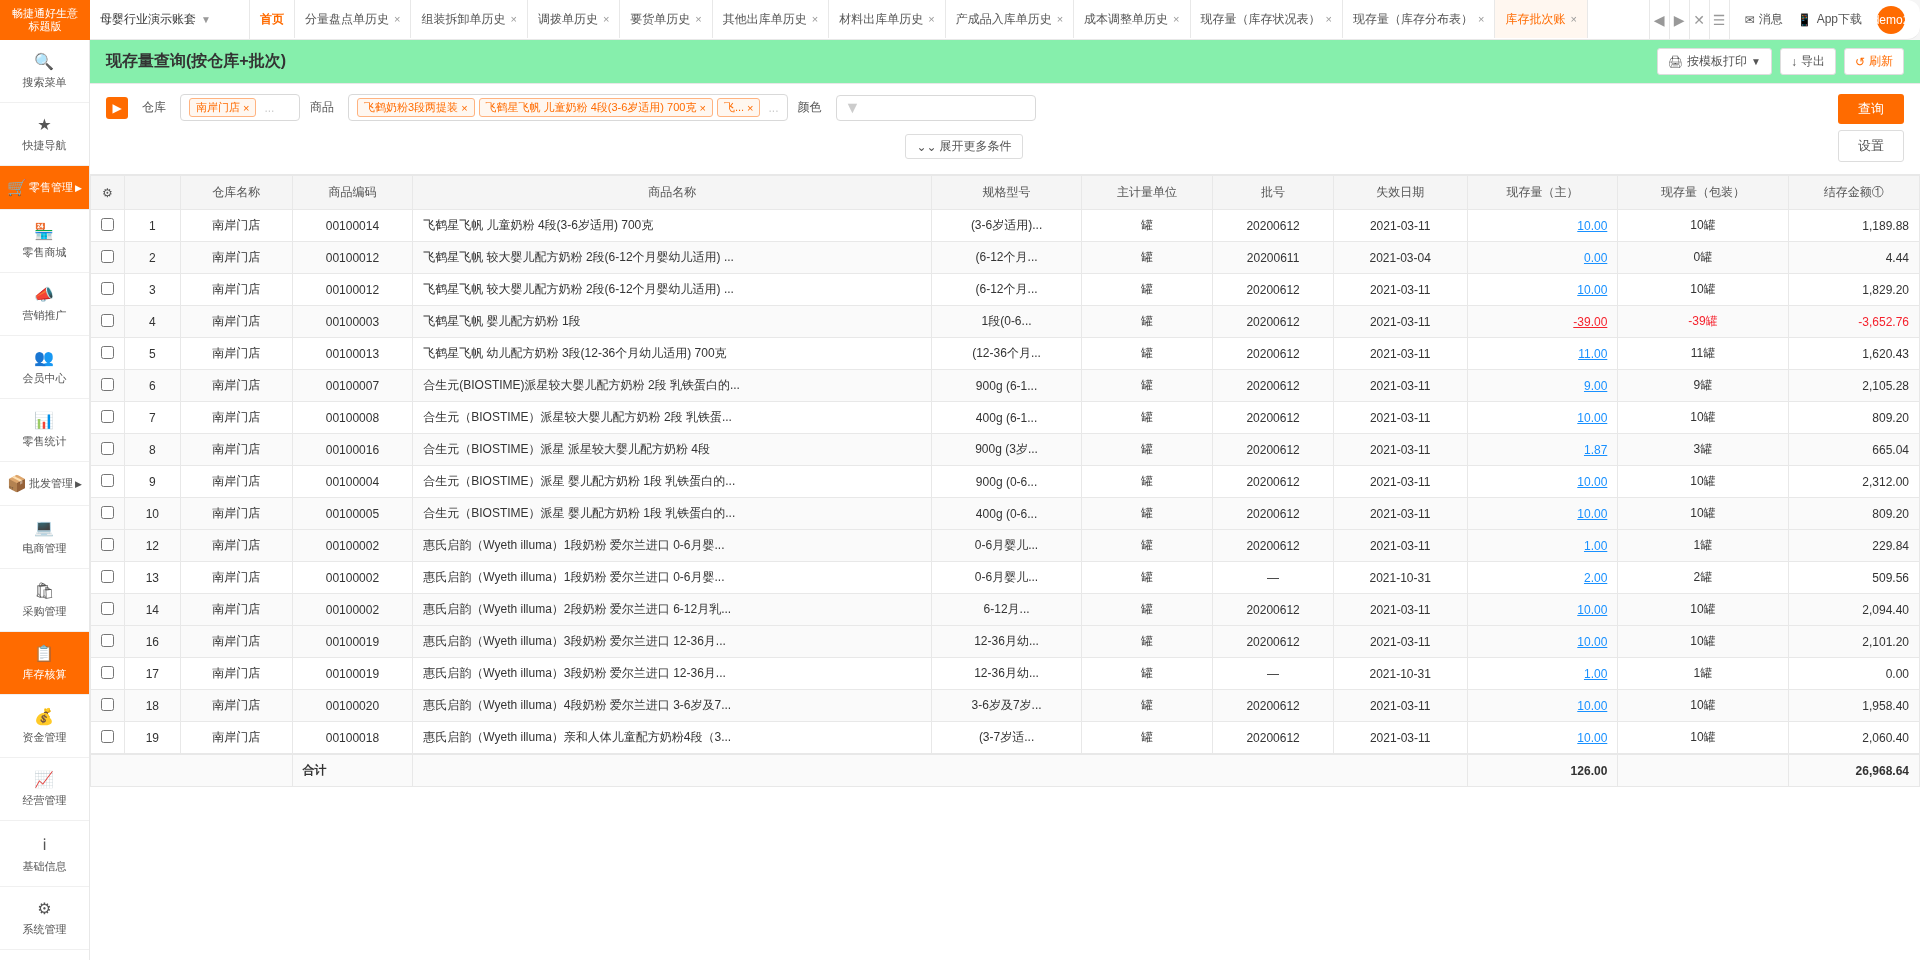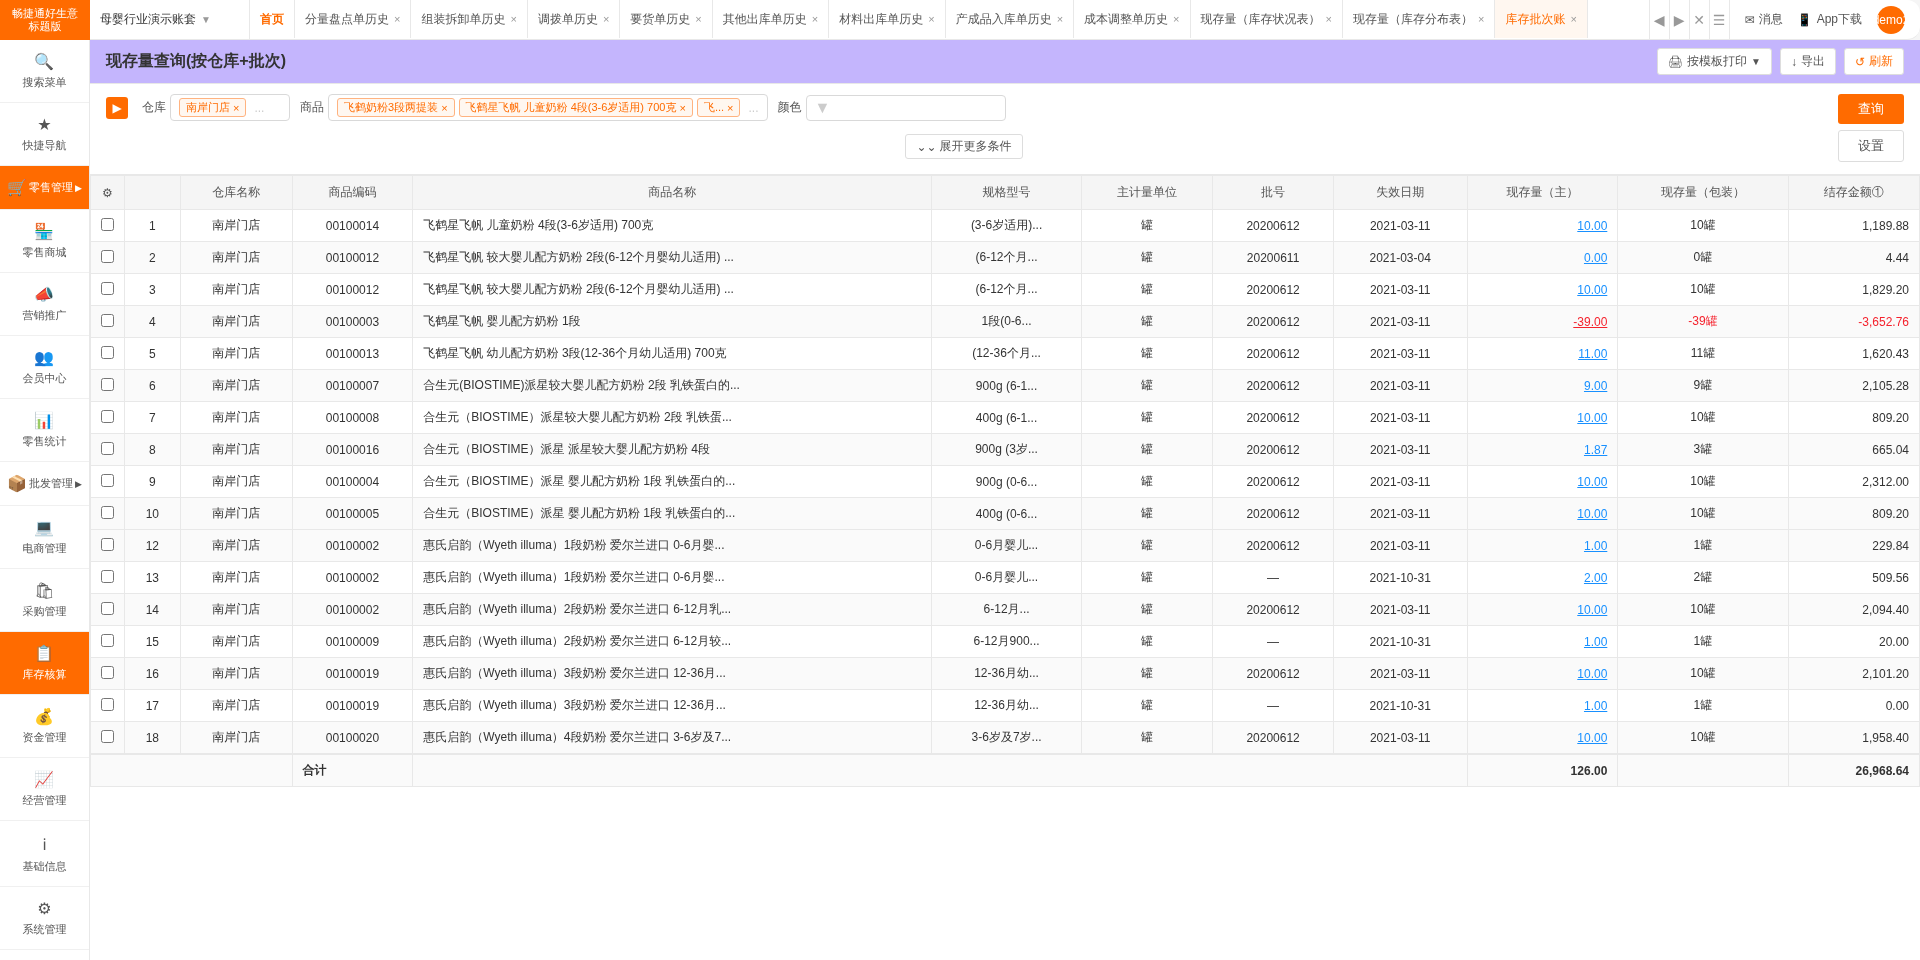--- a/index.html
+++ b/index.html
@@ -21,31 +21,31 @@
     .main-layout { display: flex; height: calc(960px - 40px); }
     .sidebar { width: 90px; background: #fff; border-right: 1px solid #e8e8e8; display: flex; flex-direction: column; }
     .sidebar-item { display: flex; flex-direction: column; align-items: center; justify-content: center; padding: 12px 0; cursor: pointer; color: #555; font-size: 11px; gap: 4px; border-bottom: 1px solid #f0f0f0; }
     .sidebar-item.active { background: #ff6b00; color: #fff; }
     .sidebar-icon { font-size: 16px; }
 
     
     .content-area { flex: 1; display: flex; flex-direction: column; background: #f0f2f5; overflow: hidden; }
 
     
-    .page-header { background: #c4b5fd; padding: 8px 16px; display: flex; align-items: center; justify-content: space-between; border-bottom: 1px solid #e8e8e8; }
+    .page-header { background: #86efac; padding: 8px 16px; display: flex; align-items: center; justify-content: space-between; border-bottom: 1px solid #e8e8e8; }
     .page-title { font-size: 16px; font-weight: bold; color: #333; }
     .header-actions { display: flex; align-items: center; gap: 8px; }
     .btn-print { display: flex; align-items: center; gap: 4px; border: 1px solid #ddd; background: #fff; padding: 4px 10px; border-radius: 3px; cursor: pointer; font-size: 12px; color: #555; }
     .btn-export { display: flex; align-items: center; gap: 4px; border: 1px solid #ddd; background: #fff; padding: 4px 10px; border-radius: 3px; cursor: pointer; font-size: 12px; color: #555; }
     .btn-refresh { display: flex; align-items: center; gap: 4px; border: 1px solid #ddd; background: #fff; padding: 4px 10px; border-radius: 3px; cursor: pointer; font-size: 12px; color: #ff6b00; }
 
     
     .filter-area { background: #fff; padding: 10px 16px; border-bottom: 1px solid #e8e8e8; }
     .filter-row { display: flex; align-items: center; gap: 10px; flex-wrap: wrap; }
-    .filter-item { display: flex; align-items: center; gap: 4px; }
+    .filter-item { display: flex; align-items: center; gap: 14px; }
     .filter-label { font-size: 12px; color: #555; white-space: nowrap; }
     .filter-tag-container { display: flex; align-items: center; gap: 4px; border: 1px solid #d9d9d9; border-radius: 4px; padding: 3px 8px; min-width: 120px; background: #fff; }
     .filter-tag { background: #fff7f0; border: 1px solid #ffb380; border-radius: 3px; padding: 1px 6px; font-size: 11px; color: #ff6b00; display: flex; align-items: center; gap: 3px; }
     .filter-tag .remove { cursor: pointer; color: #ff6b00; }
     .filter-expand { display: flex; align-items: center; justify-content: center; padding: 5px; }
     .expand-btn { display: flex; align-items: center; gap: 3px; font-size: 12px; color: #555; cursor: pointer; border: 1px solid #ddd; border-radius: 3px; padding: 3px 10px; background: #fff; }
     .btn-query { background: #ff6b00; color: #fff; border: none; padding: 6px 20px; border-radius: 3px; cursor: pointer; font-size: 13px; }
     .btn-settings { background: #fff; color: #555; border: 1px solid #ddd; padding: 6px 14px; border-radius: 3px; cursor: pointer; font-size: 13px; }
 
     
@@ -502,34 +502,20 @@
       <td>00100002</td>
       <td class="td-left" style="max-width:320px;overflow:hidden;text-overflow:ellipsis;">惠氏启韵（Wyeth illuma）2段奶粉 爱尔兰进口 6-12月乳...</td>
       <td>6-12月...</td>
       <td>罐</td>
       <td>20200612</td>
       <td>2021-03-11</td>
       <td class="td-right" style=""><span class="link-val" style="">10.00</span></td>
       <td style="">10罐</td>
       <td class="td-right" style="">2,094.40</td>
     </tr>
-              <tr>
-      <td><input type="checkbox" style=""></td>
-      <td>15</td>
-      <td>南岸门店</td>
-      <td>00100009</td>
-      <td class="td-left" style="max-width:320px;overflow:hidden;text-overflow:ellipsis;">惠氏启韵（Wyeth illuma）2段奶粉 爱尔兰进口 6-12月较...</td>
-      <td>6-12月900...</td>
-      <td>罐</td>
-      <td>—</td>
-      <td>2021-10-31</td>
-      <td class="td-right" style=""><span class="link-val" style="">1.00</span></td>
-      <td style="">1罐</td>
-      <td class="td-right" style="">20.00</td>
-    </tr>
               <tr style="background: rgb(250, 250, 250);">
       <td><input type="checkbox" style=""></td>
       <td>16</td>
       <td>南岸门店</td>
       <td>00100019</td>
       <td class="td-left" style="max-width:320px;overflow:hidden;text-overflow:ellipsis;">惠氏启韵（Wyeth illuma）3段奶粉 爱尔兰进口 12-36月...</td>
       <td>12-36月幼...</td>
       <td>罐</td>
       <td>20200612</td>
       <td>2021-03-11</td>
@@ -557,20 +543,34 @@
       <td>南岸门店</td>
       <td>00100020</td>
       <td class="td-left" style="max-width:320px;overflow:hidden;text-overflow:ellipsis;">惠氏启韵（Wyeth illuma）4段奶粉 爱尔兰进口 3-6岁及7...</td>
       <td>3-6岁及7岁...</td>
       <td>罐</td>
       <td>20200612</td>
       <td>2021-03-11</td>
       <td class="td-right" style=""><span class="link-val" style="">10.00</span></td>
       <td style="">10罐</td>
       <td class="td-right" style="">1,958.40</td>
+    </tr>
+              <tr>
+      <td><input type="checkbox" style=""></td>
+      <td>19</td>
+      <td>南岸门店</td>
+      <td>00100018</td>
+      <td class="td-left" style="max-width:320px;overflow:hidden;text-overflow:ellipsis;">惠氏启韵（Wyeth illuma）亲和人体儿童配方奶粉4段（3...</td>
+      <td>(3-7岁适...</td>
+      <td>罐</td>
+      <td>20200612</td>
+      <td>2021-03-11</td>
+      <td class="td-right" style=""><span class="link-val" style="">10.00</span></td>
+      <td style="">10罐</td>
+      <td class="td-right" style="">2,060.40</td>
     </tr>
             </tbody>
           <tfoot>
             <tr class="footer-row">
               <td colspan="3"></td>
               <td class="td-left">合计</td>
               <td colspan="5"></td>
               <td class="td-right">126.00</td>
               <td></td>
               <td class="td-right">26,968.64</td>

